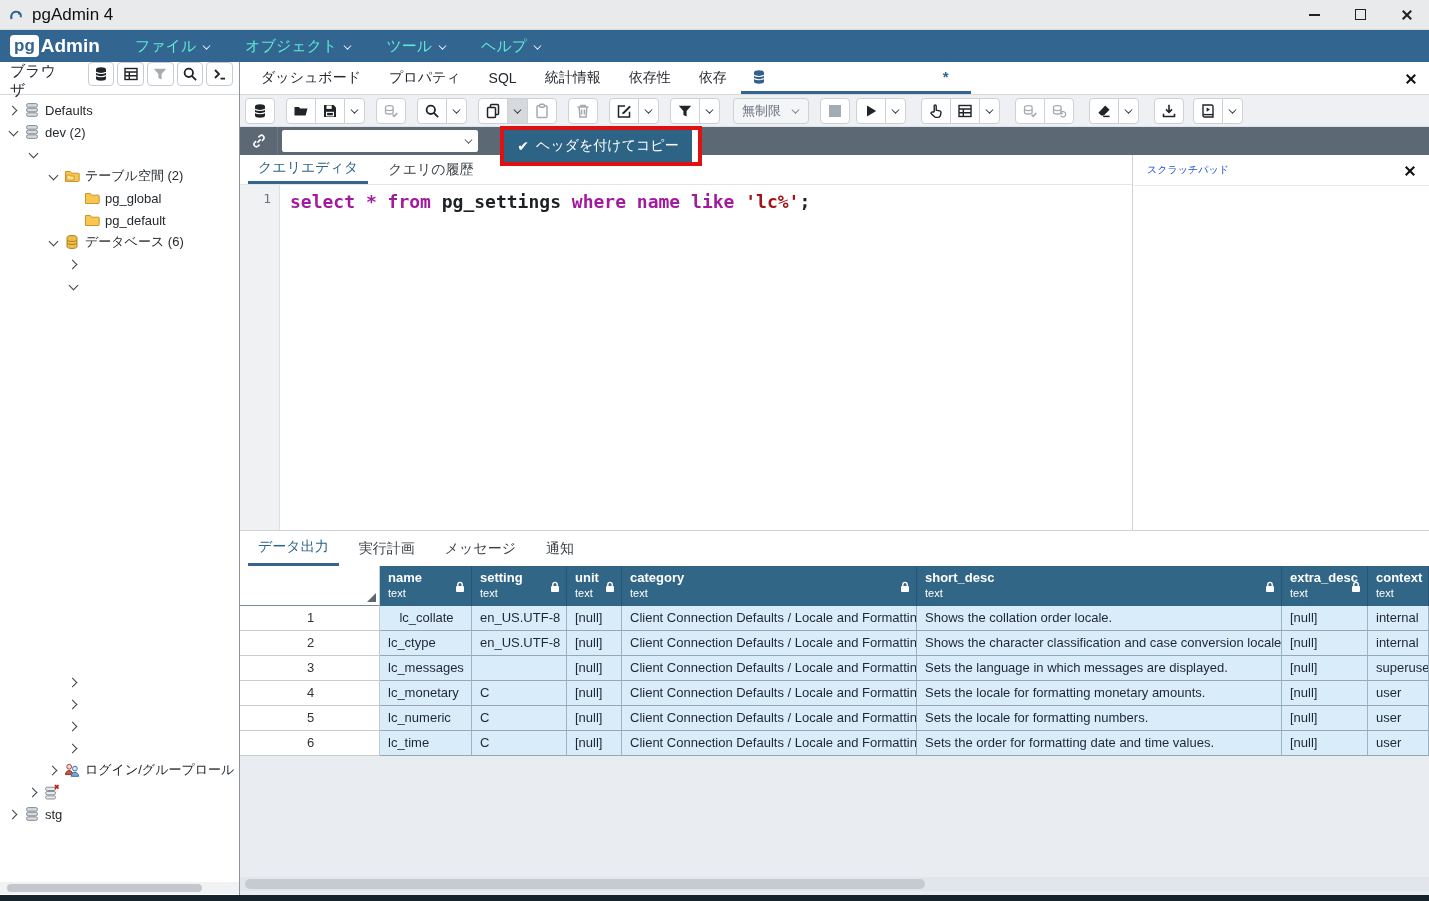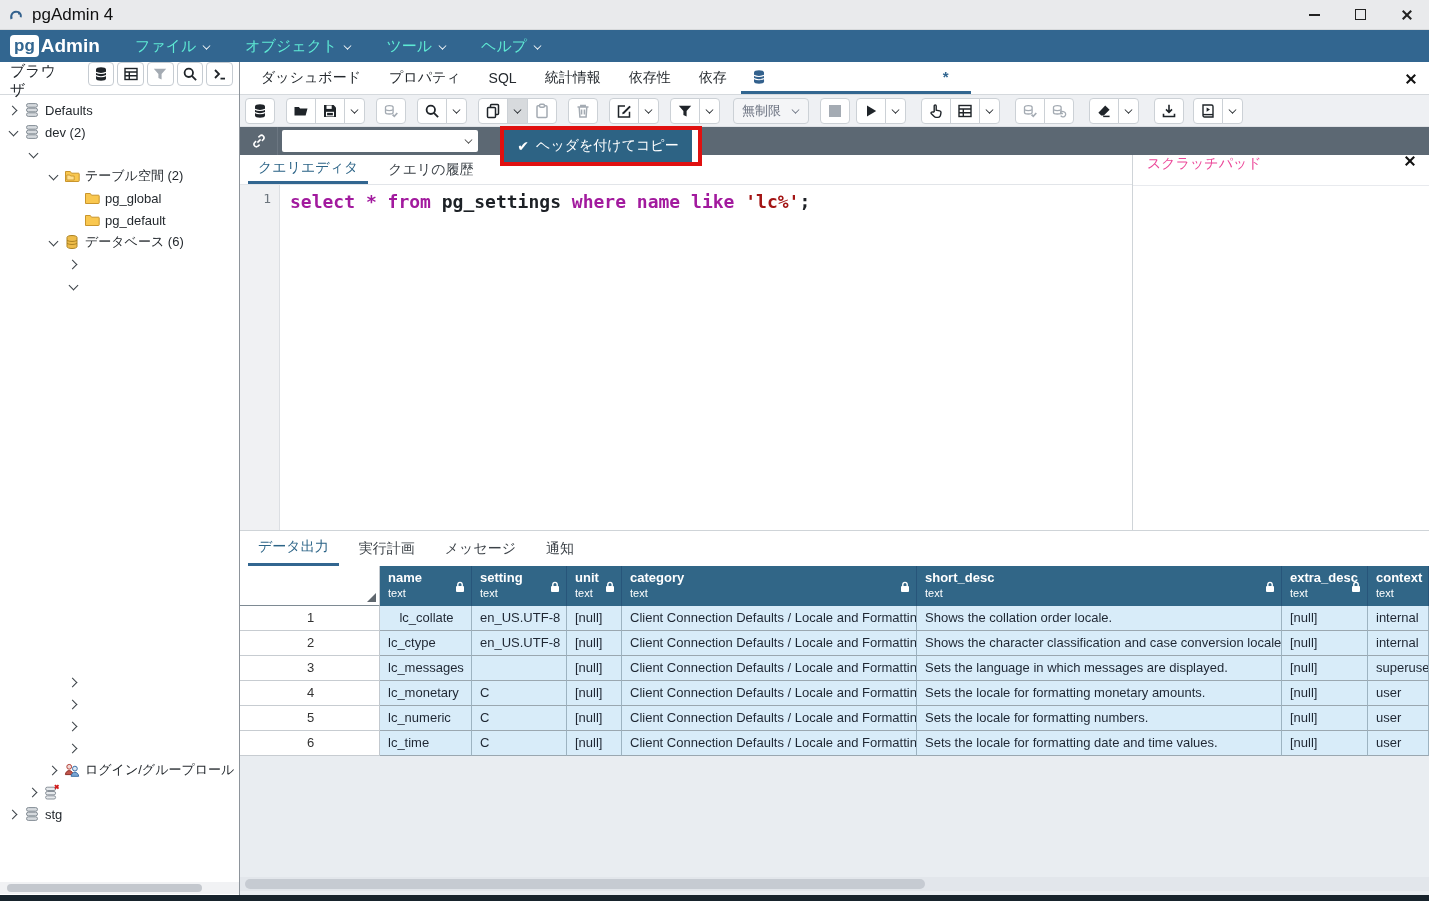--- a/index.html
+++ b/index.html
@@ -96,21 +96,21 @@
   .subtabs{height:30px;display:flex;align-items:stretch;padding-left:8px;border-bottom:1px solid #e2e5e9}
   .subtab{display:flex;align-items:center;padding:0 10px;margin-right:10px;font-size:14px;color:#3c4248}
   .subtab.active{color:#2c6487;border-bottom:3px solid #326690}
   .editor-body{flex:1;display:flex;background:#fff}
   .gutter{width:40px;background:#f0f1f3;border-right:1px solid #dcdfe3;color:#6c757d;font-family:"DejaVu Sans Mono","Liberation Mono",monospace;font-size:13px;text-align:right;padding:6px 8px 0 0}
   .code{padding:6px 0 0 10px;font-family:"DejaVu Sans Mono","Liberation Mono",monospace;font-size:18px;font-weight:bold;white-space:pre}
   .tok-keyword{color:#a21a9e}
   .tok-string{color:#a31515}
   .tok-plain{color:#1d2126}
   .scratchpad{flex:1;display:flex;flex-direction:column;background:#fff}
-  .scratch-header{height:30px;display:flex;align-items:flex-start;padding:0 14px;font-size:14px;color:#ec4899}
+  .scratch-header{height:30px;display:flex;align-items:center;padding:0 14px;font-size:10px;color:#1d4ed8}
   .scratch-header .xicon{margin-left:auto;color:#111}
   .scratch-body{flex:1;border-top:1px solid #e8eaee}
 
   
   .results{flex:1;display:flex;flex-direction:column;border-top:1px solid #cfd4d8;min-height:0}
   .results-tabs{height:35px;display:flex;align-items:stretch;padding-left:8px;background:#fff}
   .grid{width:1189px}
   .grid-header{display:flex;height:40px;background:#316687}
   .hc{flex:none;position:relative;color:#fff;padding:4px 20px 0 8px;border-right:1px solid #27557a;overflow:hidden}
   .hc .hc-name{font-size:13px;font-weight:bold;line-height:16px;white-space:nowrap}
@@ -766,21 +766,21 @@
               <div class="gc" style="width: 365px;">Sets the locale for formatting numbers.</div>
               <div class="gc" style="width: 86px;">[null]</div>
               <div class="gc" style="width: 61px;">user</div>
             </div>
             <div class="gr">
               <div class="gc rn" style="width: 140px;">6</div>
               <div class="gc" style="width: 92px;">lc_time</div>
               <div class="gc" style="width: 95px;">C</div>
               <div class="gc" style="width: 55px;">[null]</div>
               <div class="gc" style="width: 295px;">Client Connection Defaults / Locale and Formatting</div>
-              <div class="gc" style="width: 365px;">Sets the locale for formatting date and time values.</div>
+              <div class="gc" style="width: 365px;">Sets the order for formatting date and time values.</div>
               <div class="gc" style="width: 86px;">[null]</div>
               <div class="gc" style="width: 61px;">user</div>
             </div>
           </div>
       </div>
       <div class="results-rest">
         <div class="main-hscroll">
             <div class="thumb"></div>
           </div>
       </div>

